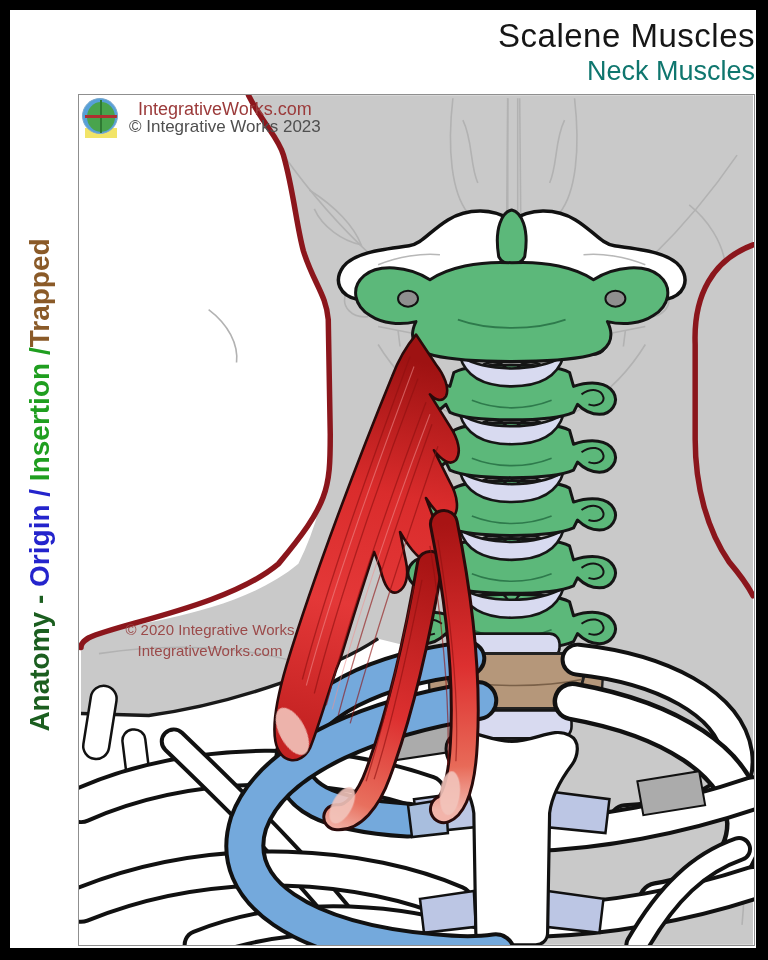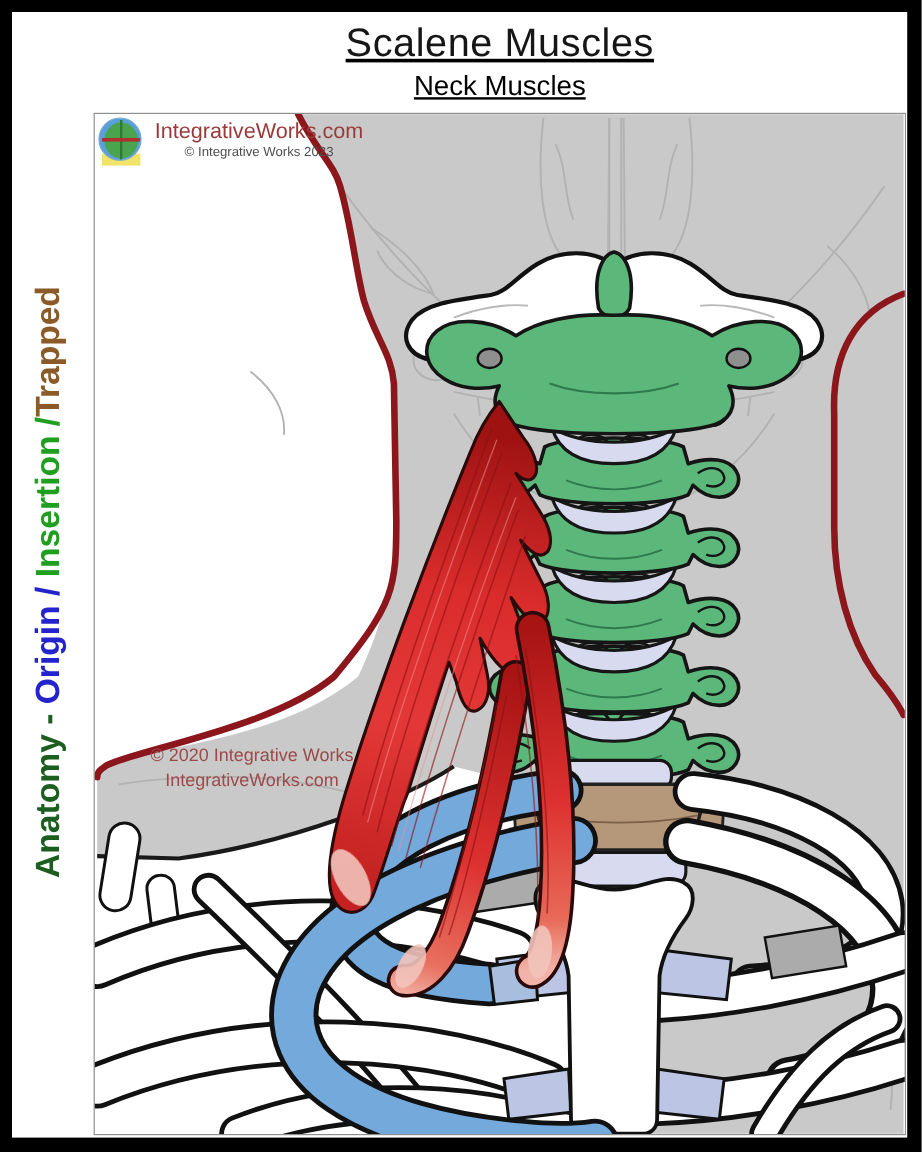--- a/index.html
+++ b/index.html
@@ -6,24 +6,24 @@
   body{
     width:768px;height:960px;background:#000;position:relative;
     font-family:"Liberation Sans", sans-serif; overflow:hidden;
   }
   .page{
     position:absolute;left:10px;top:10px;width:746px;height:938px;
     background:#fff;
   }
   
   .header{
-    position:absolute;left:68px;top:6px;width:677px;text-align:center;text-decoration:underline;
+    position:absolute;left:68px;top:6px;width:677px;text-align:right;
   }
   .title{font-size:33px;color:#161616;letter-spacing:.5px;line-height:40px;}
-  .subtitle{font-size:23px;color:#000000;line-height:30px;}
+  .subtitle{font-size:27px;color:#0f766e;line-height:30px;}
   
   .artwork{
     position:absolute;left:68px;top:84px;width:677px;height:852px;
     background:#fff;border:1px solid #8f8f8f;box-sizing:border-box;
   }
   .artwork svg{display:block;}
   
   .brand{
     position:absolute;left:72px;top:88px;display:flex;align-items:flex-start;gap:9px;
     z-index:5;
@@ -35,21 +35,21 @@
     background:#57a0d8;overflow:hidden;border:1px solid #7aa8cc;box-sizing:border-box;
   }
   .logo .land{
     position:absolute;left:4px;top:3px;width:28px;height:30px;border-radius:50%;
     background:#49a44d;
   }
   .logo .meridian{position:absolute;left:17px;top:1px;width:2px;height:34px;background:#2e7a33;}
   .logo .parallel{position:absolute;left:2px;top:16px;width:32px;height:3px;background:#b03030;}
   .brand-text{display:flex;flex-direction:column;align-items:center;}
   .brand-site{font-size:18px;color:#9b3a3a;line-height:22px;}
-  .brand-copy{font-size:11px;color:#4f4f4f;line-height:14px;}
+  .brand-copy{font-size:17px;color:#4f4f4f;line-height:14px;}
   
   .watermark{
     position:absolute;left:85px;top:609px;width:230px;text-align:center;z-index:5;
     color:#9b4a4a;font-size:15px;line-height:21px;
   }
   
   .side-label{
     position:absolute;left:-280px;top:453px;width:620px;height:44px;
     transform:rotate(-90deg);
     display:flex;align-items:center;justify-content:center;

